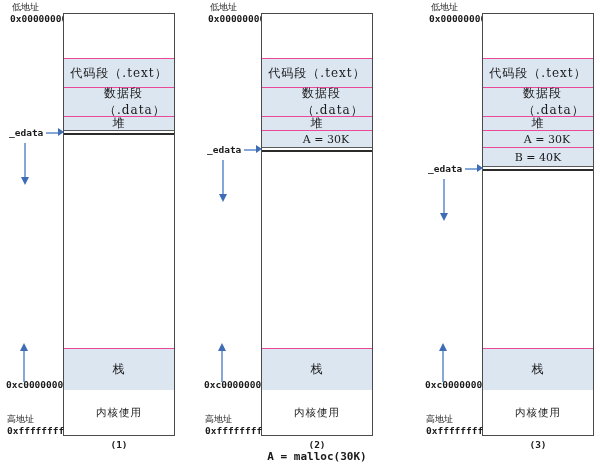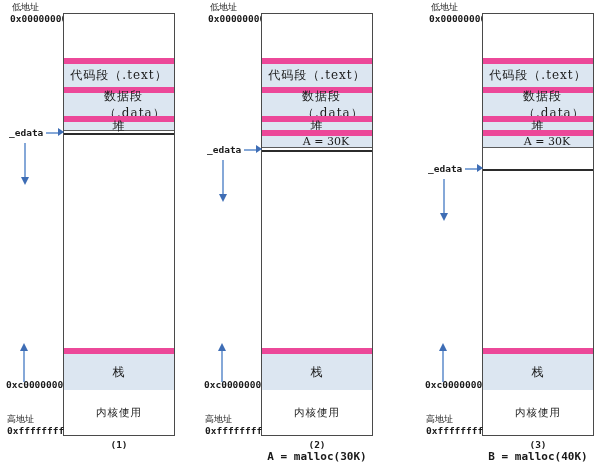--- a/index.html
+++ b/index.html
@@ -11,21 +11,21 @@
   .c1{left:6px;  --edata-y:133px; --marker-y:119px;}
   .c2{left:204px;--edata-y:150px; --marker-y:136px;}
   .c3{left:425px;--edata-y:169px; --marker-y:155px;}
 
   .membox{
     position:absolute;left:57px;top:13px;width:112px;height:423px;
     border:1px solid #4a4a4a;background:#fff;box-sizing:border-box;
   }
   .band{
     position:absolute;left:0;right:0;background:#dce6f1;
-    border-top:6px solid #ec4899;border-bottom:1px solid #5a5a5a;
+    border-top:1px solid #ec4899;border-bottom:1px solid #5a5a5a;
     display:flex;align-items:center;justify-content:center;
     font-size:12px;letter-spacing:1px;box-sizing:border-box;
   }
   .band-code {top:44px;height:30px;}
   .band-data {top:73px;height:30px;padding-left:40px;}
   .band-heap {top:102px;height:15px;}
   .band-a    {top:116px;height:18px;font-size:11px;letter-spacing:0;padding-left:18px;}
   .band-b    {top:133px;height:20px;font-size:11px;letter-spacing:0;}
   .marker-line{
     position:absolute;left:0;right:0;top:var(--marker-y);height:0;
@@ -139,35 +139,35 @@
 
   <div class="col c3">
     <div class="addr-small low-label">低地址</div>
     <div class="mono low-value">0x00000000</div>
 
     <div class="membox">
       <div class="band band-code">代码段（.text）</div>
       <div class="band band-data">数据段（.data）</div>
       <div class="band band-heap">堆</div>
       <div class="band band-a">A = 30K</div>
+      <div class="band band-b">B = 40K</div>
       <div class="marker-line"></div>
       <div class="band band-stack">栈</div>
       <div class="kernel">内核使用</div>
     </div>
 
     <div class="mono edata-label">_edata</div>
     <div class="arrow-shaft edata-shaft"></div>
     <div class="edata-head"></div>
     <div class="arrow-shaft down-shaft"></div>
     <div class="down-head"></div>
 
     <div class="up-head"></div>
     <div class="arrow-shaft up-shaft"></div>
     <div class="mono stack-base">0xc0000000</div>
 
     <div class="addr-small high-label">高地址</div>
     <div class="mono high-value">0xffffffff</div>
 
     <div class="mono caption cap-index">(3)</div>
-    <div class="mono caption cap-text">B = malloc(40K)</div>
   </div>
 
 </div>
 
 </body></html>

